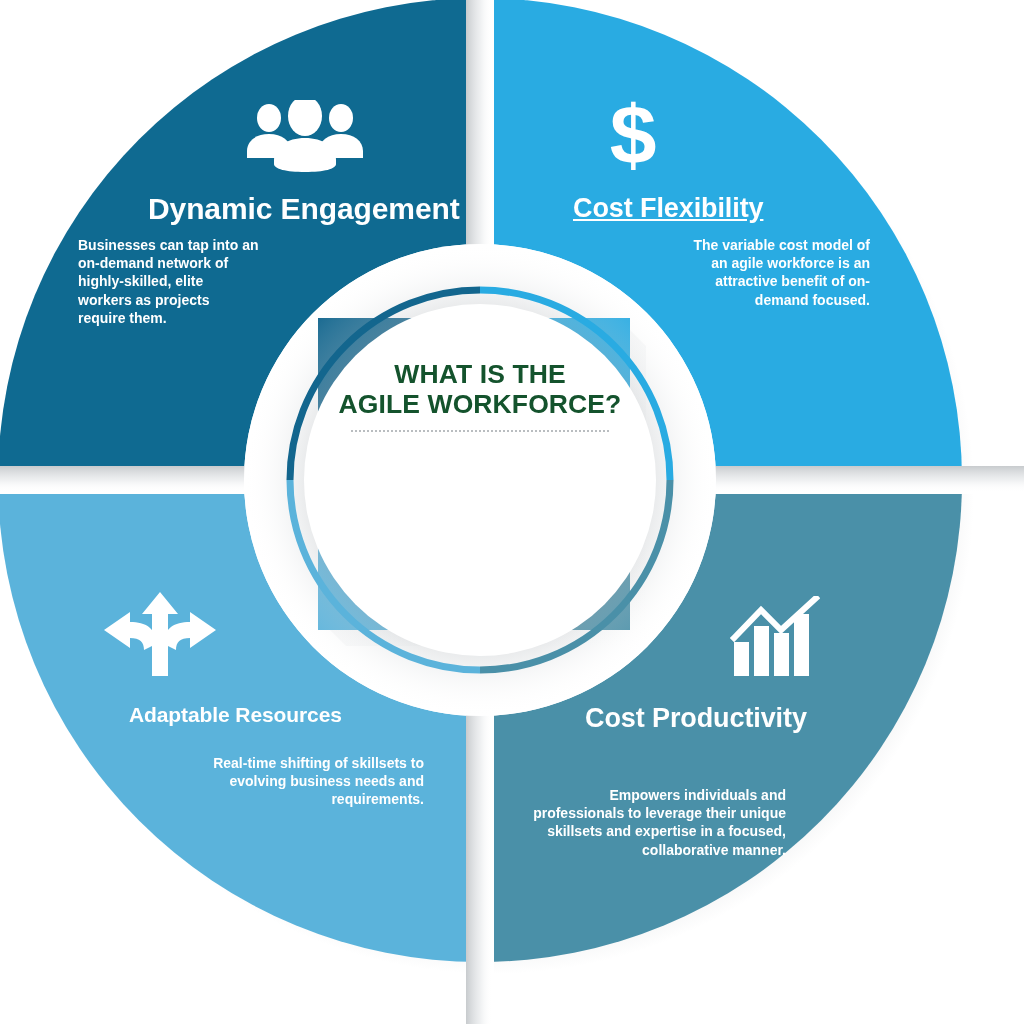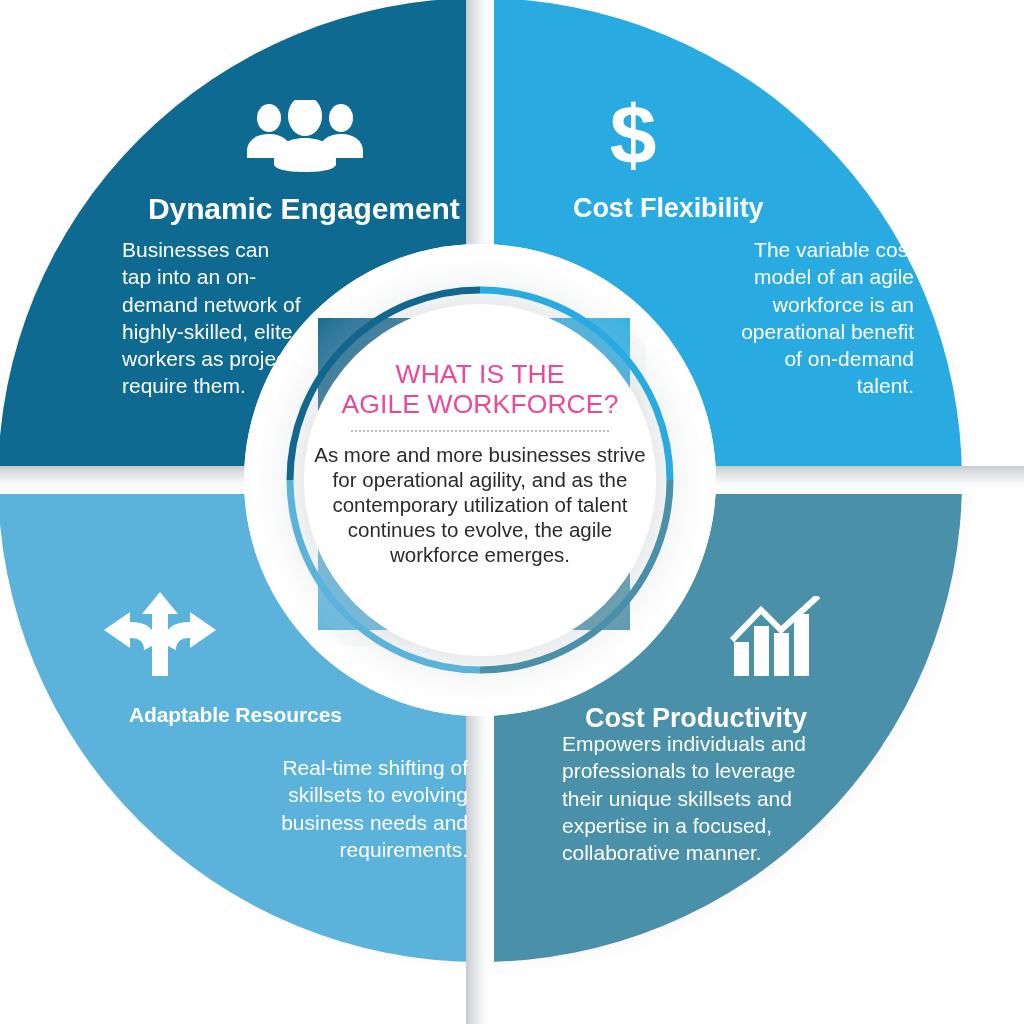--- a/index.html
+++ b/index.html
@@ -51,61 +51,60 @@
   .quad-title {
     position: absolute;
     font-weight: bold;
     font-size: 26px;
     letter-spacing: -0.1px;
     color: #ffffff;
     white-space: nowrap;
   }
   .quad-body {
     position: absolute;
-    font-size: 21px;
+    font-size: 14px;
     line-height: 1.30;
     color: #ffffff;
-    font-weight: 400;
-    margin-left: 44px;
+    font-weight: 700;
   }
 
   
   #q-tl-icon  { left: 244px;  top: 100px; width: 122px; height: 72px; }
   #q-tl-title { left: 148px;  top: 192px; font-size: 30px; }
   #q-tl-body  { left: 78px;   top: 236px; width: 182px; text-align: left; }
 
   
   #q-tr-icon  { left: 596px;  top: 94px;  width: 74px;  height: 84px; }
-  #q-tr-title { left: 573px;  top: 193px; font-size: 27px; }
+  #q-tr-title { left: 573px;  top: 193px; font-size: 27px; text-decoration: underline; }
   #q-tr-body  { left: 690px;  top: 236px; width: 180px; text-align: right; }
 
   
   #q-bl-icon  { left: 104px;  top: 592px; width: 112px; height: 84px; }
   #q-bl-title { left: 129px;  top: 703px; font-size: 21px; }
   #q-bl-body  { left: 212px;  top: 754px; width: 212px; text-align: right; }
 
   
   #q-br-icon  { left: 730px;  top: 596px; width: 90px;  height: 80px; }
   #q-br-title { left: 585px;  top: 703px; font-size: 27px; }
-  #q-br-body  { left: 518px;  top: 730px; width: 268px; text-align: left; }
+  #q-br-body  { left: 518px;  top: 786px; width: 268px; text-align: right; }
 
   
   #center-text {
     position: absolute;
     left: 310px;
     top: 360px;
     width: 340px;
     text-align: center;
     pointer-events: none;
   }
   #center-title {
     font-size: 26.5px;
-    font-weight: normal;
+    font-weight: bold;
     line-height: 1.12;
-    color: #ec4899;
+    color: #14532d;
     letter-spacing: 0.1px;
   }
   #center-rule {
     margin: 11px auto 9px auto;
     width: 258px;
     height: 2px;
     border-top: 2px dotted #b9bdc0;
   }
   #center-body {
     font-size: 20.5px;
@@ -225,21 +224,21 @@
     <div class="quad-body" id="q-tl-body">Businesses can tap into an on-demand network of highly-skilled, elite workers as projects require them.</div>
   </div>
 
   <div class="quad">
     <div class="quad-icon" id="q-tr-icon">
       <svg viewBox="0 0 74 84" xmlns="http://www.w3.org/2000/svg">
         <text x="37" y="70" text-anchor="middle" font-family="'Liberation Sans', sans-serif" font-size="84" font-weight="bold" fill="#ffffff">$</text>
       </svg>
     </div>
     <div class="quad-title" id="q-tr-title">Cost Flexibility</div>
-    <div class="quad-body" id="q-tr-body">The variable cost model of an agile workforce is an operational benefit of on-demand talent.</div>
+    <div class="quad-body" id="q-tr-body">The variable cost model of an agile workforce is an attractive benefit of on-demand focused.</div>
   </div>
 
   <div class="quad">
     <div class="quad-icon" id="q-bl-icon">
       <svg viewBox="0 0 112 84" xmlns="http://www.w3.org/2000/svg">
         <g fill="#ffffff">
 
           <path d="M56 0 L74 22 L64 22 L64 84 L48 84 L48 22 L38 22 Z"></path>
 
           <path d="M52 52 C52 36 42 30 26 30 L26 20 L0 38 L26 56 L26 46 C36 46 40 50 40 58 Z"></path>
@@ -267,16 +266,15 @@
     <div class="quad-title" id="q-br-title">Cost Productivity</div>
     <div class="quad-body" id="q-br-body">Empowers individuals and professionals to leverage their unique skillsets and expertise in a focused, collaborative manner.</div>
   </div>
 
   <div id="center-text">
     <div id="center-title">
       <div>WHAT IS THE</div>
       <div>AGILE WORKFORCE?</div>
     </div>
     <div id="center-rule"></div>
-    <div id="center-body">As more and more businesses strive for operational agility, and as the contemporary utilization of talent continues to evolve, the agile workforce emerges.</div>
   </div>
 
 </div>
 
 </body></html>

